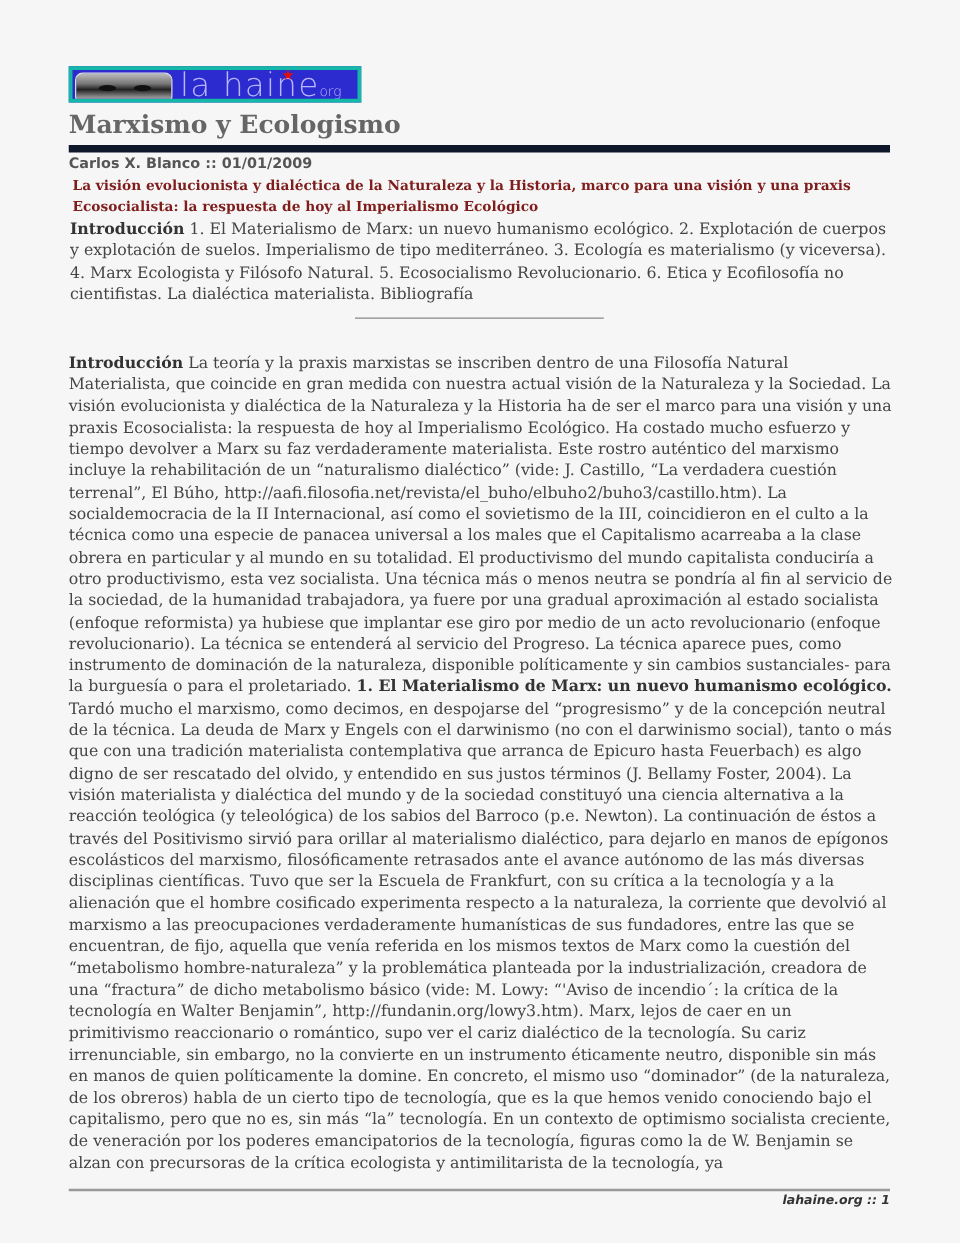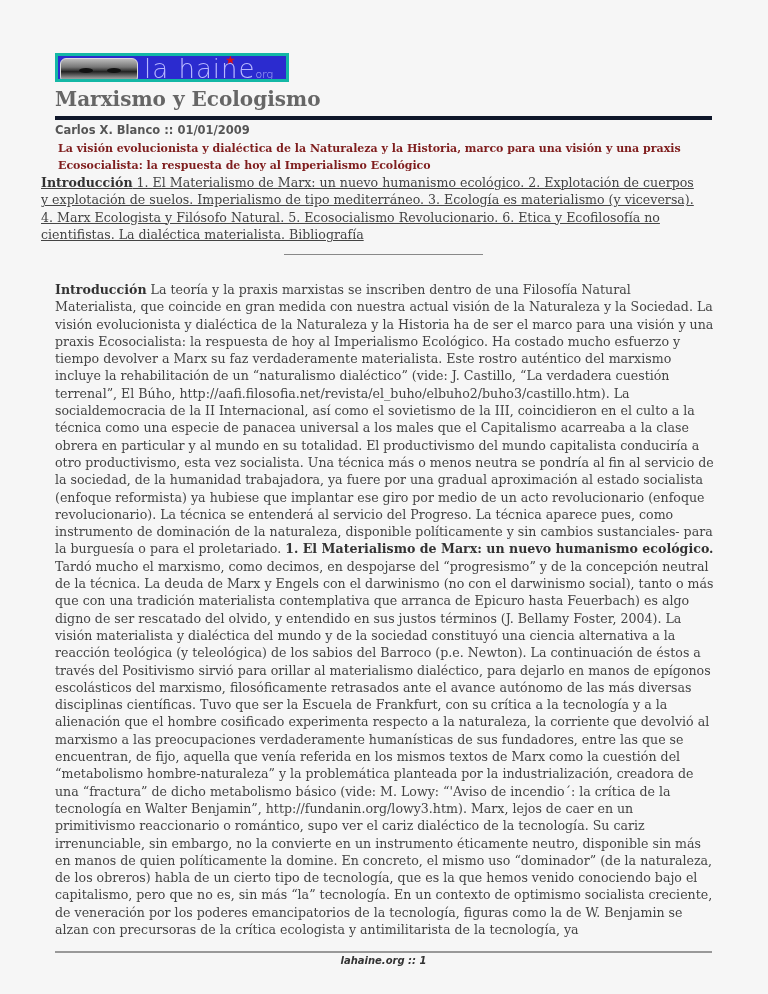--- a/index.html
+++ b/index.html
@@ -4,30 +4,30 @@
 <style>
   html, body { margin:0; padding:0; }
   body { width:768px; height:994px; background:#f6f6f6; position:relative; overflow:hidden; font-family:"DejaVu Serif", serif; color:#333; }
   .logo { position:absolute; left:55px; top:53px; width:234px; height:29px; background:#2b2bcf; border:3px solid #14b8a6; box-sizing:border-box; overflow:hidden; }
   .logo .face { position:absolute; left:2px; top:2px; width:76px; height:23px; border-radius:6px; background:linear-gradient(180deg,#bbb 0%,#777 35%,#222 55%,#888 80%,#ccc 100%); border:1px solid #ddd; }
   .logo .face::before, .logo .face::after { content:""; position:absolute; top:9px; width:14px; height:5px; border-radius:50%; background:#111; }
   .logo .face::before { left:18px; } .logo .face::after { left:46px; }
   .logo .wordmark { position:absolute; left:86px; top:-2px; font-family:"DejaVu Sans", sans-serif; font-size:26px; font-weight:200; color:#b7b7ff; letter-spacing:1px; }
   .logo .org { font-size:11px; letter-spacing:0; }
   .logo .star { position:absolute; left:167px; top:-3px; color:#e01010; font-size:12px; }
-  .title { position:absolute; left:55px; top:86px; width:657px; font-family:"DejaVu Serif", serif; font-weight:bold; font-size:20px; color:#666; margin:0; padding-bottom:4px; border-bottom:4px solid #0f172a; line-height:26px; }
+  .title { position:absolute; left:55px; top:86px; width:657px; font-family:"DejaVu Serif", serif; font-weight:bold; font-size:20px; color:#666; margin:0; padding-bottom:4px; border-bottom:6px solid #0f172a; line-height:26px; }
   .author { position:absolute; left:55px; top:123px; font-family:"DejaVu Sans", sans-serif; font-weight:bold; font-size:11.5px; color:#555; }
   .subtitle { position:absolute; left:58px; top:140px; width:660px; font-family:"DejaVu Serif", serif; font-weight:bold; font-size:11px; line-height:17px; color:#7f1d1d; }
   .body-text { font-family:"DejaVu Serif", serif; font-size:12.6px; line-height:17.3px; color:#444; }
-  .intro { position:absolute; left:41px; top:174px; width:660px;text-decoration:underline; }
+  .intro { position:absolute; left:56px; top:174px; width:660px; }
   .sep { position:absolute; left:284px; top:254px; width:199px; height:0; border-top:1px solid #888; }
   .main { position:absolute; left:55px; top:281px; width:660px; }
   b.strong { color:#333; }
   .footer-line { position:absolute; left:55px; top:951px; width:657px; border-top:2px solid #999; }
-  .footer { position:absolute; left:55px; top:955px; width:657px; text-align:center; font-family:"DejaVu Sans", sans-serif; font-size:10px; font-weight:bold; font-style:italic; color:#333; }
+  .footer { position:absolute; left:55px; top:955px; width:657px; text-align:right; font-family:"DejaVu Sans", sans-serif; font-size:10px; font-weight:bold; font-style:italic; color:#333; }
 </style>
 </head>
 <body>
 
 <div class="logo">
   <div class="face"></div>
   <span class="wordmark"><span>la haine</span><span class="org">org</span></span>
   <span class="star">★</span>
 </div>
 

